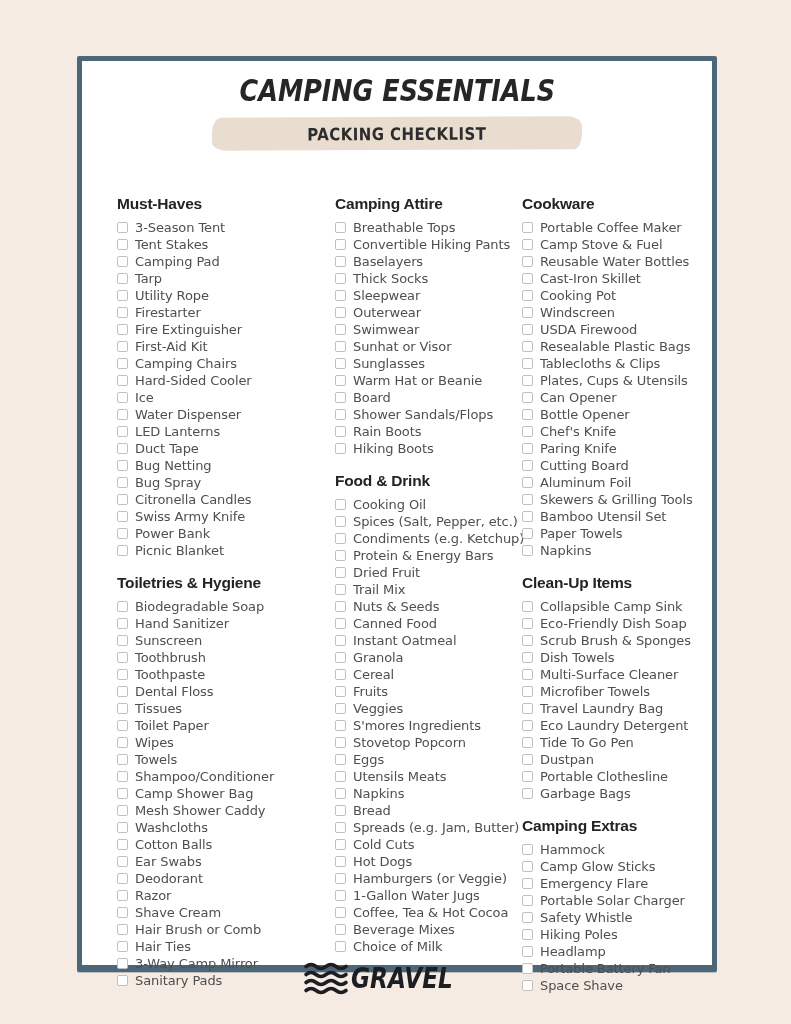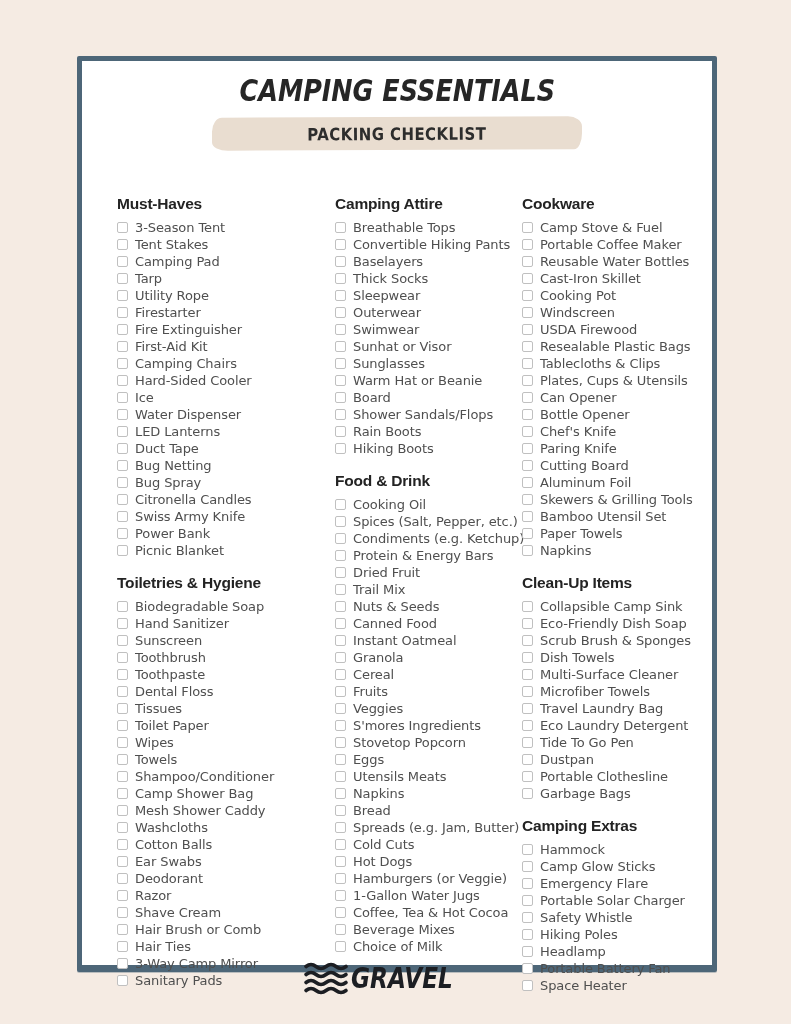--- a/index.html
+++ b/index.html
@@ -461,28 +461,28 @@
         </div>
         <div class="item">
           <span class="checkbox"></span>
           <span class="item-label">Choice of Milk</span>
         </div>
       </div>
       <div class="col col-2">
         <div class="section-title">Cookware</div>
         <div class="item">
           <span class="checkbox"></span>
+          <span class="item-label">Portable Coffee Maker</span>
+        </div>
+        <div class="item">
+          <span class="checkbox"></span>
           <span class="item-label">Camp Stove &amp; Fuel</span>
         </div>
         <div class="item">
           <span class="checkbox"></span>
-          <span class="item-label">Portable Coffee Maker</span>
-        </div>
-        <div class="item">
-          <span class="checkbox"></span>
           <span class="item-label">Reusable Water Bottles</span>
         </div>
         <div class="item">
           <span class="checkbox"></span>
           <span class="item-label">Cast-Iron Skillet</span>
         </div>
         <div class="item">
           <span class="checkbox"></span>
           <span class="item-label">Cooking Pot</span>
         </div>
@@ -623,21 +623,21 @@
         <div class="item">
           <span class="checkbox"></span>
           <span class="item-label">Headlamp</span>
         </div>
         <div class="item">
           <span class="checkbox"></span>
           <span class="item-label">Portable Battery Fan</span>
         </div>
         <div class="item">
           <span class="checkbox"></span>
-          <span class="item-label">Space Heater</span>
+          <span class="item-label">Space Shave</span>
         </div>
       </div>
     </div>
 
   <div class="logo">
     <span>
       <svg width="46" height="36" viewBox="0 0 46 36" fill="none" stroke="#1c1e23" stroke-width="3.6" stroke-linecap="round">
         <path d="M3 5.5 Q8 1.5 13 5.5 T23 5.5 T33 5.5 T43 5.5"></path>
         <path d="M3 13.5 Q8 9.5 13 13.5 T23 13.5 T33 13.5 T43 13.5"></path>
         <path d="M3 21.5 Q8 17.5 13 21.5 T23 21.5 T33 21.5 T43 21.5"></path>

